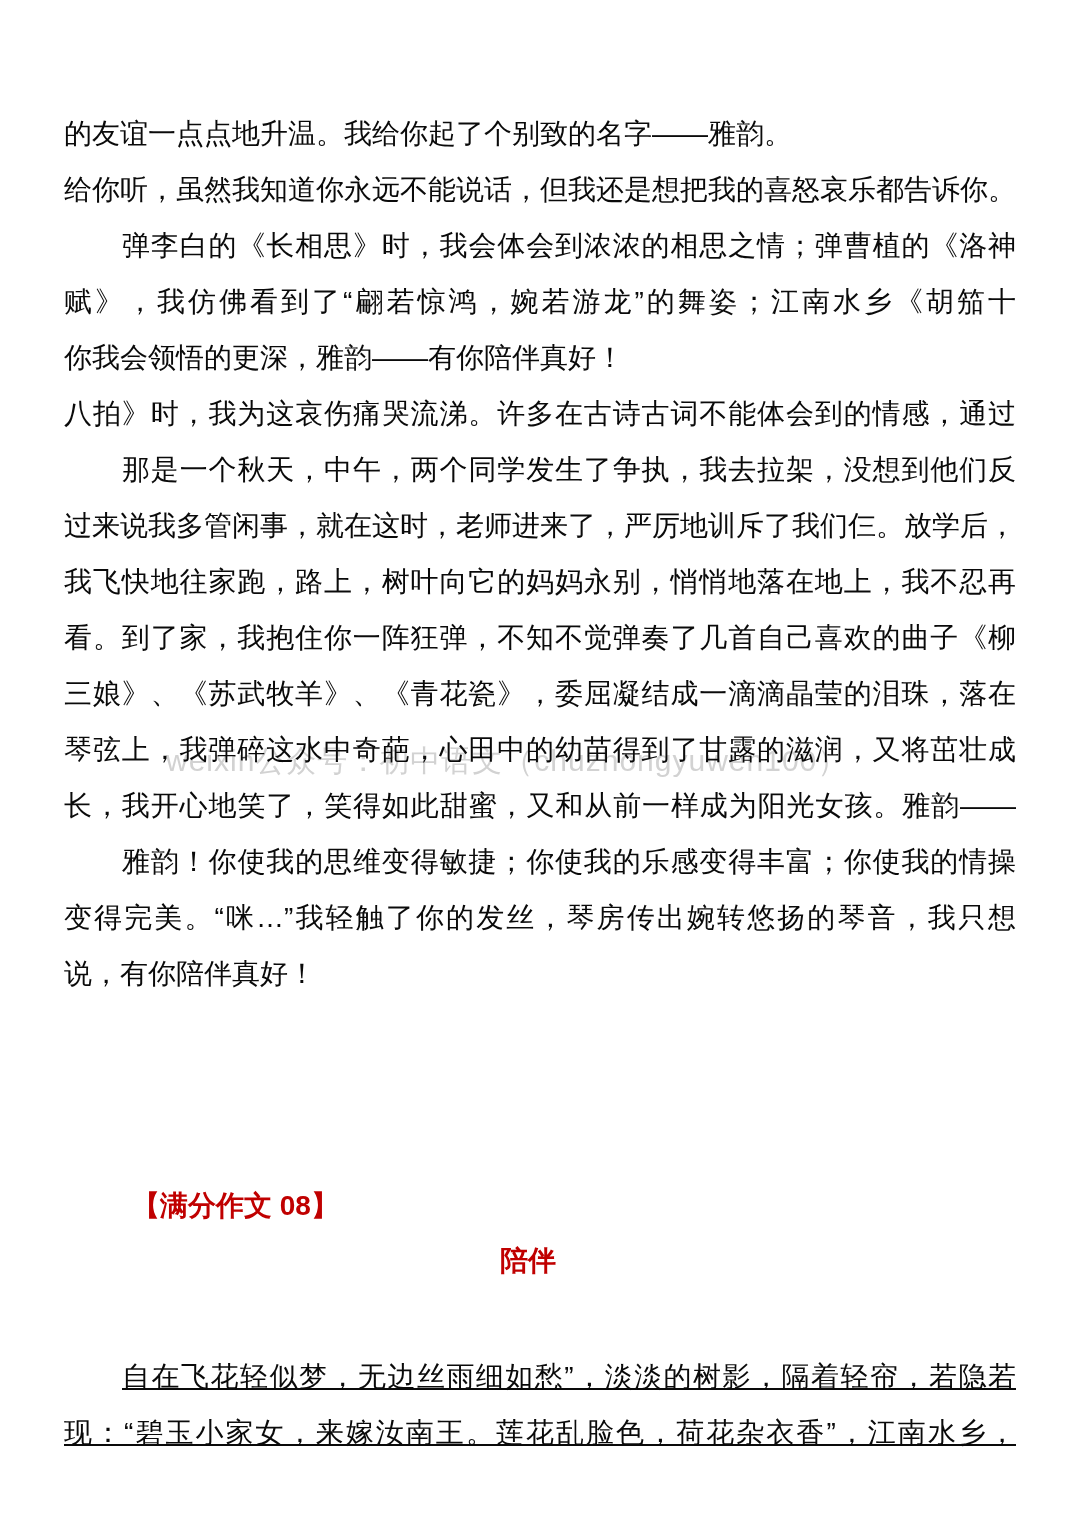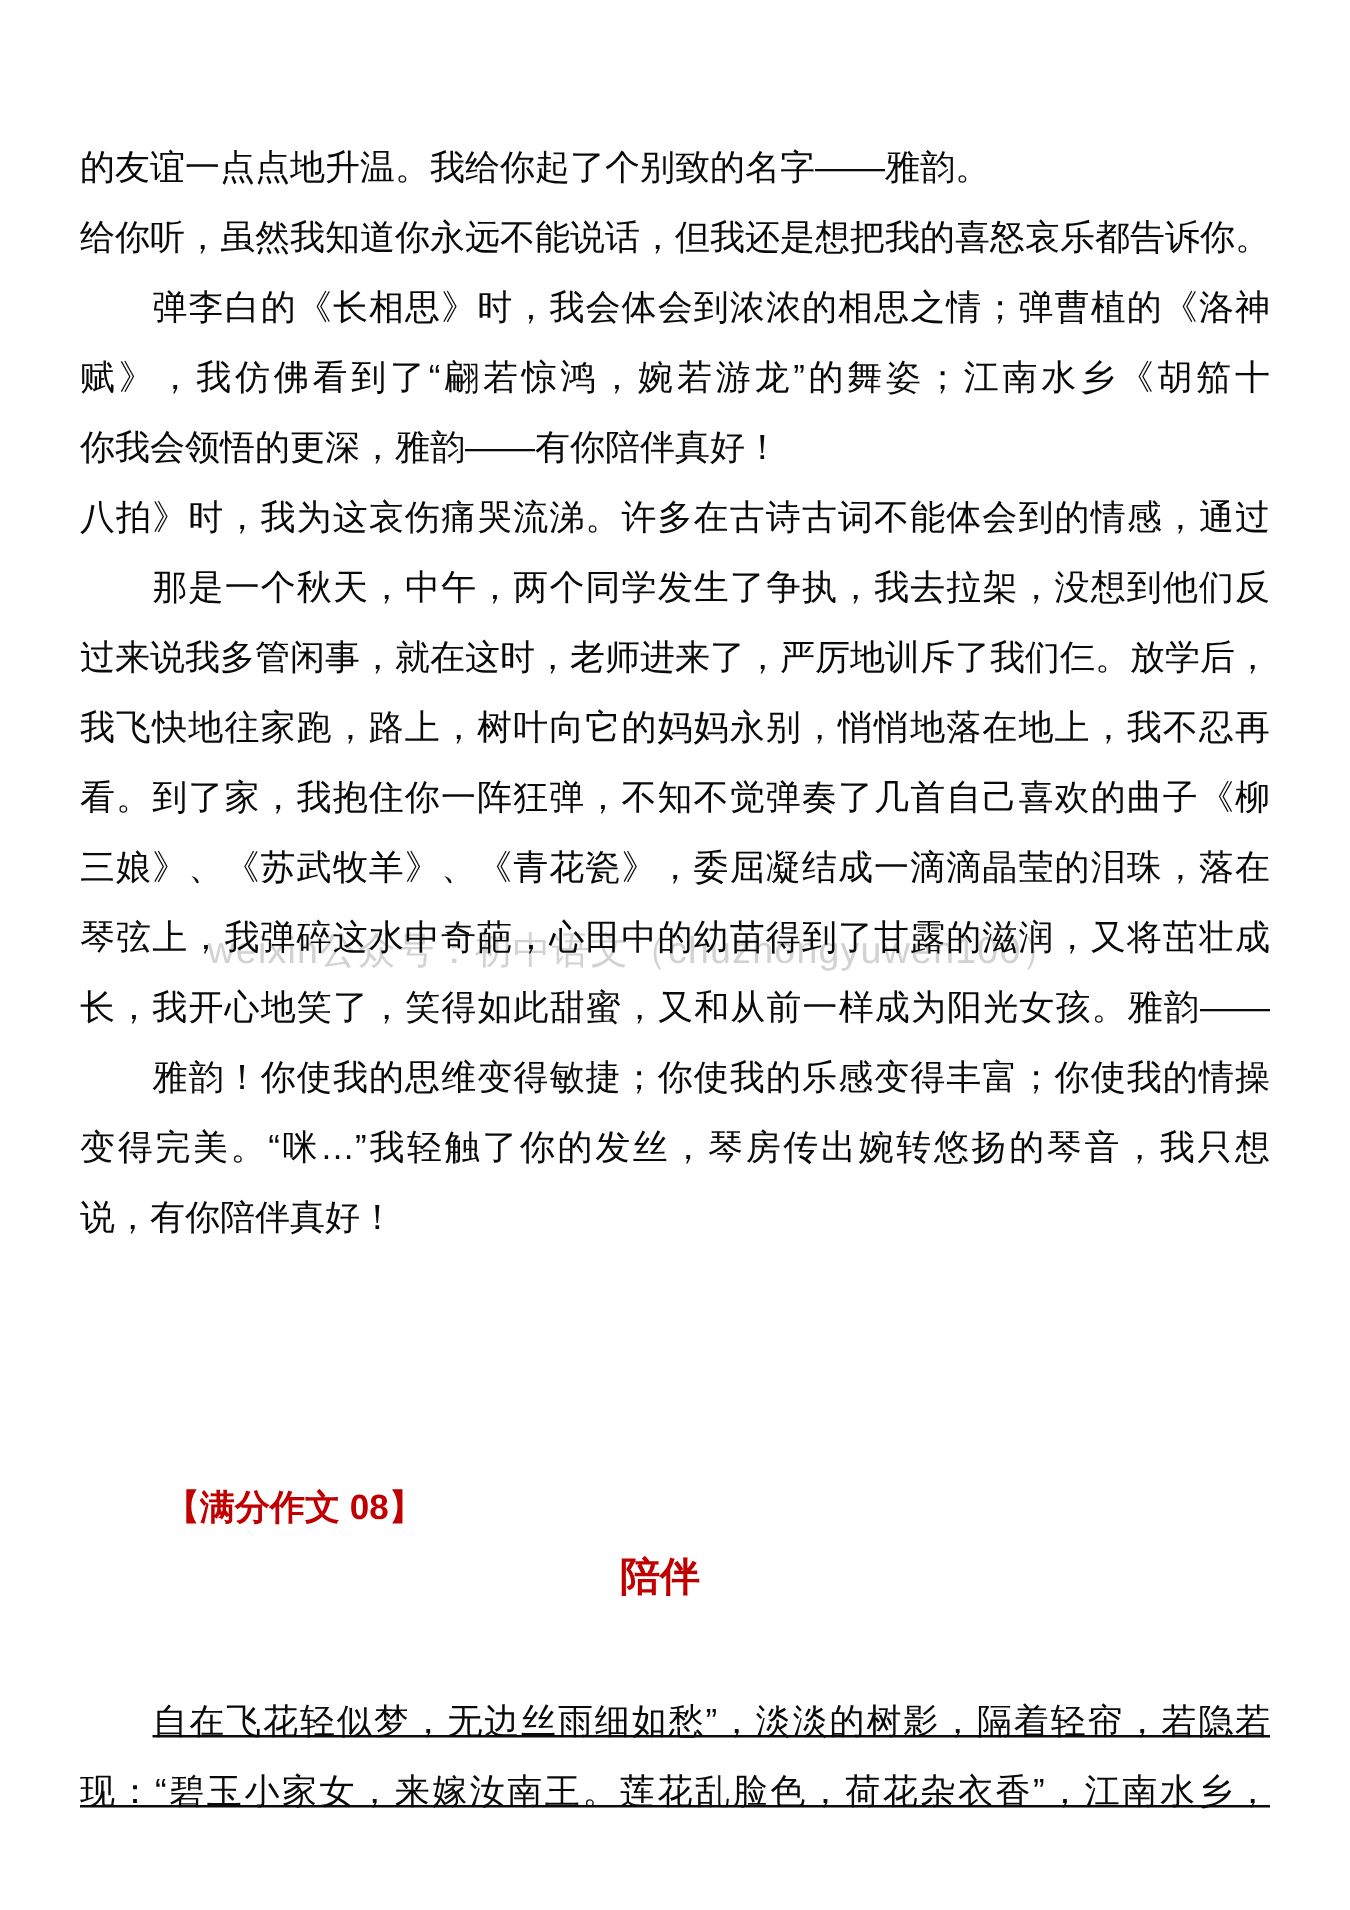--- a/index.html
+++ b/index.html
@@ -51,21 +51,21 @@
     z-index: 2;
   }
   
   .essay-title {
     position: absolute;
     top: 1234px;
     left: 0;
     width: 1056px;
     line-height: 54px;
     text-align: center;
-    font-size: 32px;
+    font-size: 28px;
     font-weight: bold;
     color: #c00000;
     z-index: 2;
   }
   
   .watermark {
     position: absolute;
     left: 166px;
     top: 743px;
     font-size: 30px;

